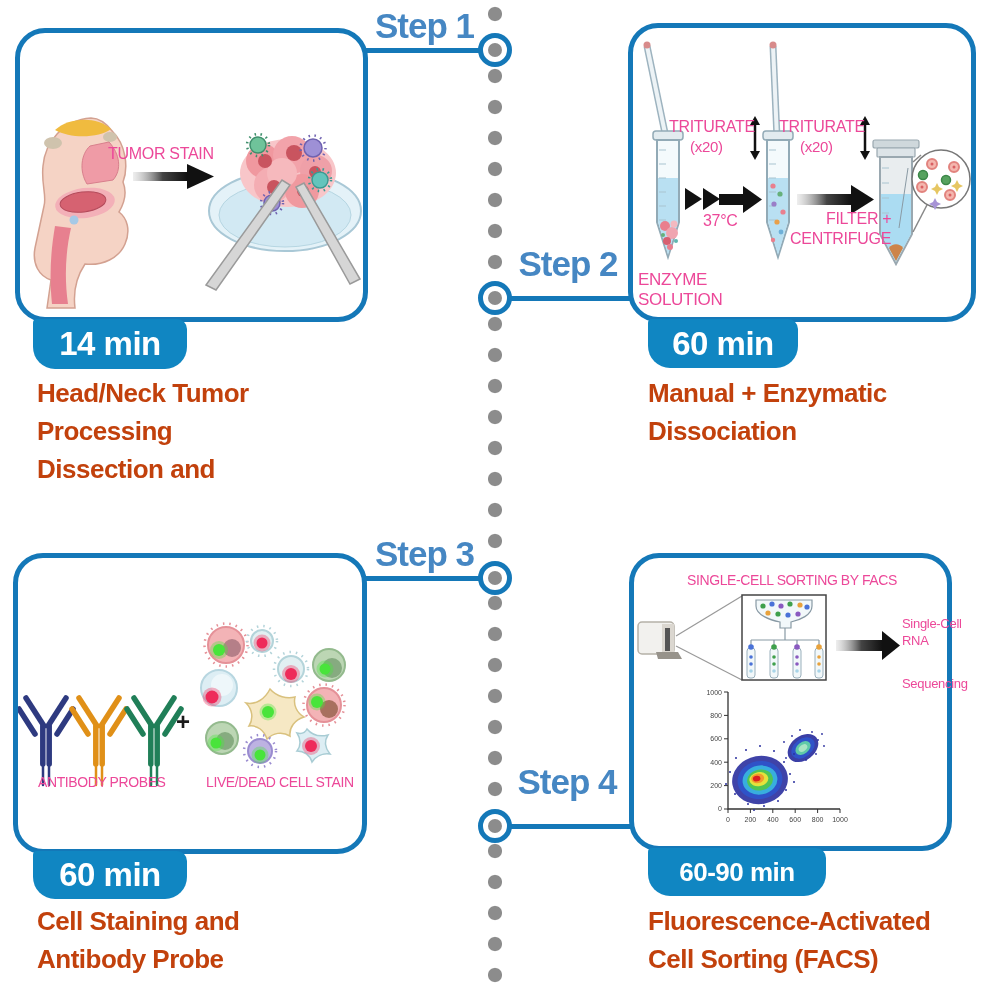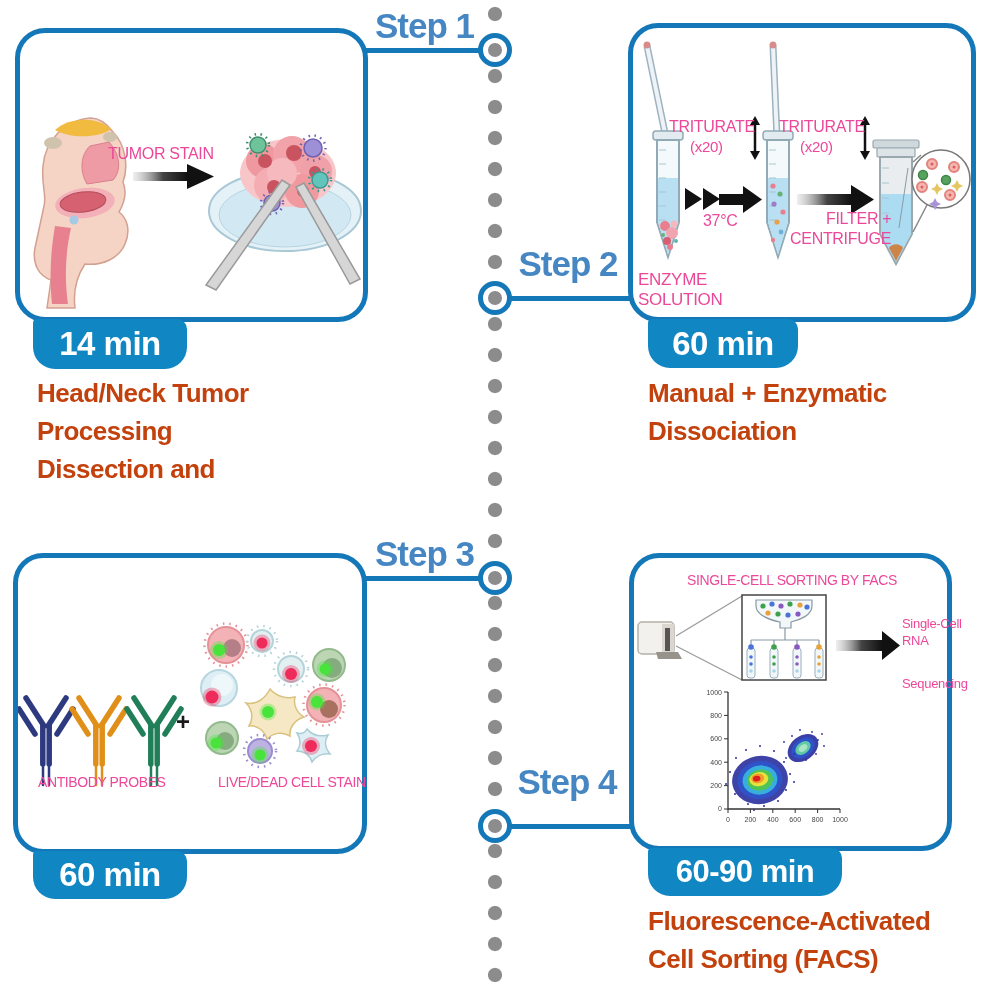--- a/index.html
+++ b/index.html
@@ -336,23 +336,27 @@
         <circle cx="242" cy="197" r="8.5" fill="#49e43b" opacity="0.35"></circle>
           <circle cx="242" cy="197" r="5.5" fill="#49e43b"></circle>
         <path d="M289,171 C294,177 302,179 310,177 C306,183 307,190 312,196 C305,195 298,198 294,204
                  C292,197 286,193 279,193 C283,188 283,181 279,175 C283,176 287,175 289,171 Z" fill="#ddeef4" stroke="#a8ccd4" stroke-width="1.5"></path>
         <circle cx="293" cy="188" r="9" fill="#ee2b5a" opacity="0.35"></circle>
           <circle cx="293" cy="188" r="6" fill="#ee2b5a"></circle>
       </g>
     </svg>
     <span class="lbl lbl-14" style="left:20px;top:216px;">ANTIBODY PROBES</span>
     <span class="abs plus" style="left:158px;top:150px;">+</span>
-    <span class="lbl lbl-14" style="left:200px;top:216px;">LIVE/DEAD CELL STAIN</span>
+    <span class="lbl lbl-14" style="left:188px;top:216px;">LIVE/DEAD CELL STAIN</span>
   </div>
   <div class="abs badge" style="left:33px;top:851px;width:154px;height:48px;line-height:48px;">60 min</div>
+  <div class="abs title" style="left:37px;top:902px;">
+    <span>Cell Staining and</span>
+    <span>Antibody Probe</span>
+  </div>
 
   <div class="abs step-box" style="left:629px;top:553px;width:323px;height:298px;">
     <svg class="artwork" width="340" height="288" viewBox="0 0 340 288">
       <defs>
         <linearGradient id="agrad4" x1="0" y1="0" x2="1" y2="0">
           <stop offset="0" stop-color="#bbbbbb" stop-opacity="0.25"></stop>
             <stop offset="0.55" stop-color="#444444"></stop>
             <stop offset="1" stop-color="#111111"></stop>
         </linearGradient>
       </defs>
@@ -492,19 +496,19 @@
           <circle cx="188" cy="176" r="0.9"></circle>
             <circle cx="190" cy="188" r="0.9"></circle>
         </g>
       </g>
     </svg>
     <span class="lbl lbl-14" style="left:48px;top:14px;width:220px;text-align:center;">SINGLE-CELL SORTING BY FACS</span>
     <span class="lbl lbl-13" style="left:268px;top:58px;">Single-Cell</span>
     <span class="lbl lbl-13" style="left:268px;top:75px;">RNA</span>
     <span class="lbl lbl-13" style="left:268px;top:92px;margin-top:26px;">Sequencing</span>
   </div>
-  <div class="abs badge" style="left:648px;top:848px;width:194px;height:48px;line-height:48px;font-size:31px;">60-90 min</div>
+  <div class="abs badge" style="left:648px;top:848px;width:178px;height:48px;line-height:48px;font-size:26px;">60-90 min</div>
   <div class="abs title" style="left:648px;top:902px;">
     <span>Fluorescence-Activated</span>
     <span>Cell Sorting (FACS)</span>
   </div>
 
 </div>
 
 </body></html>

